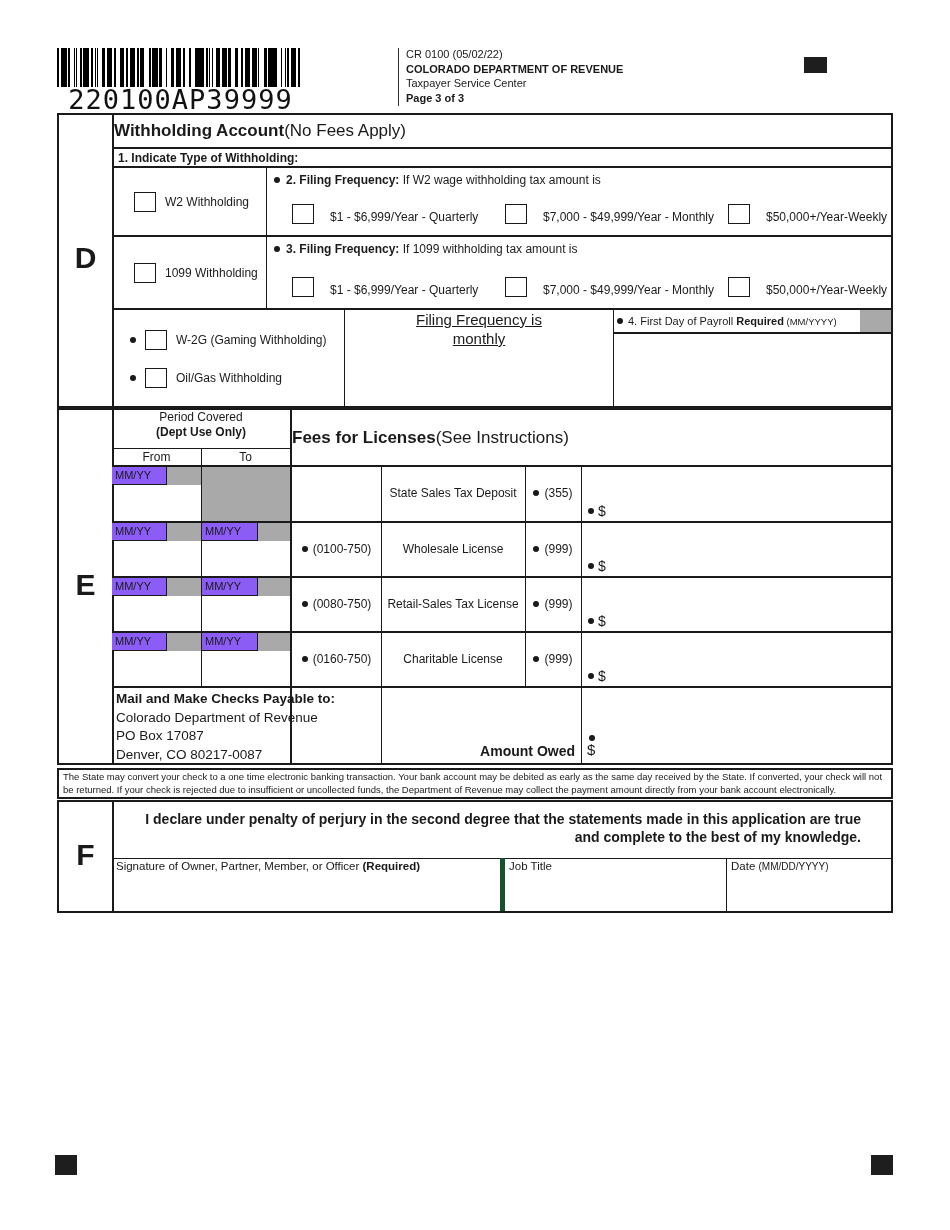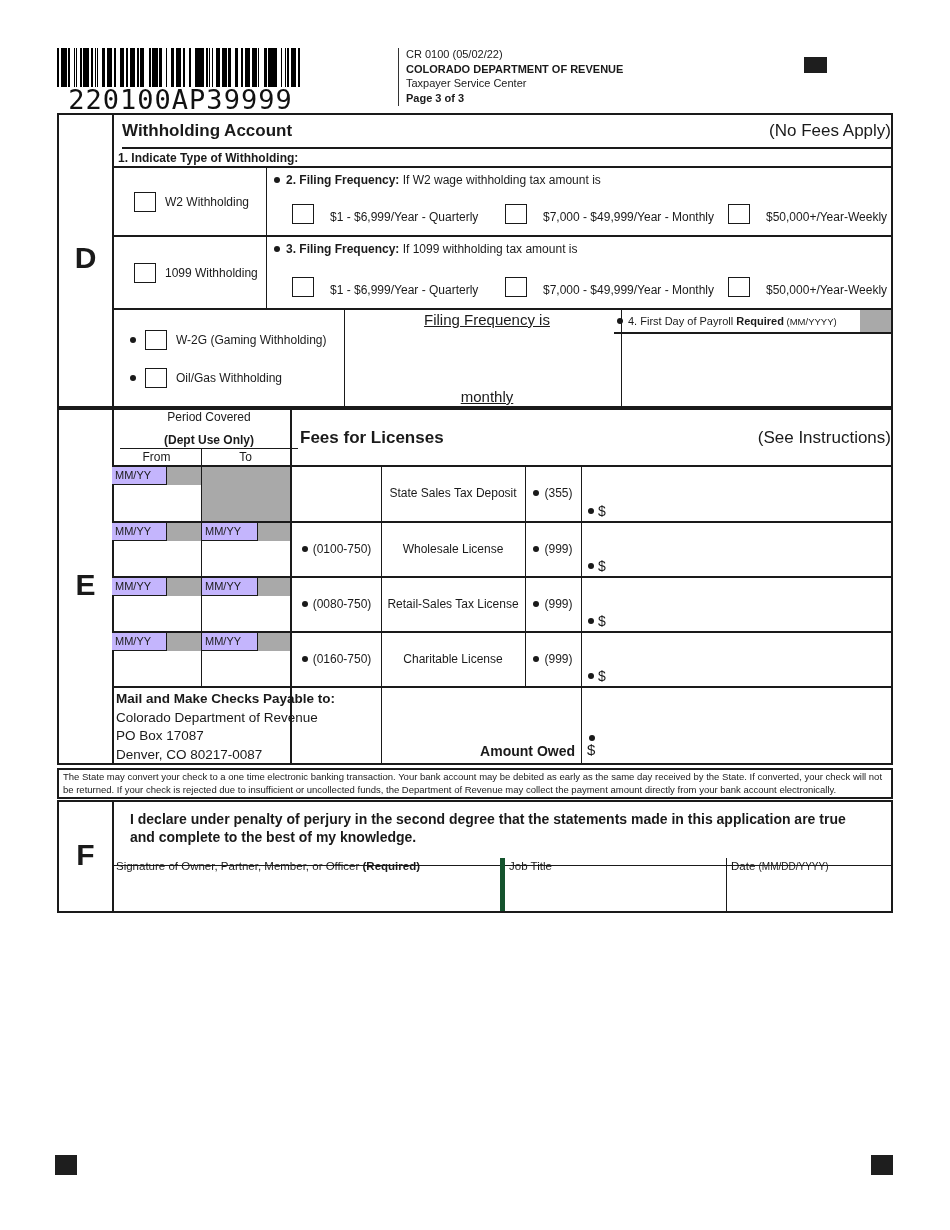--- a/index.html
+++ b/index.html
@@ -9,29 +9,29 @@
   .b{font-weight:bold;}
   .sec{position:absolute;box-sizing:border-box;left:57px;width:836px;border:2px solid #1a1a1a;background:#fff;}
   .vline{position:absolute;border-left:1px solid #1a1a1a;}
   .vline2{position:absolute;border-left:2px solid #1a1a1a;}
   .hline{position:absolute;border-top:2px solid #1a1a1a;left:53px;right:0;}
   .seclabel{position:absolute;left:0;width:53px;text-align:center;font-size:30px;font-weight:bold;}
   .cb{display:inline-block;width:22px;height:20px;border:1.5px solid #1a1a1a;background:#fff;box-sizing:border-box;flex:none;}
   .dot{display:inline-block;width:6px;height:6px;border-radius:50%;background:#1a1a1a;flex:none;}
   .gray{position:absolute;background:#a9a9a9;box-sizing:border-box;}
   .flexc{display:flex;align-items:center;}
-  .center{display:flex;align-items:center;justify-content:space-between;margin-left:8px;}
+  .center{display:flex;align-items:center;justify-content:flex-start;}
   .sq{position:absolute;background:#1e1e1e;}
   .barcode{position:absolute;left:57px;top:48px;width:247px;height:39px;background:
     repeating-linear-gradient(90deg,#000 0 2px,transparent 2px 4px,#000 4px 9px,transparent 9px 11px,#000 11px 13px,transparent 13px 17px,#000 17px 18px,transparent 18px 23px),
     repeating-linear-gradient(90deg,#000 0 1px,transparent 1px 7px,#000 7px 10px,transparent 10px 19px);}
   .bcnum{position:absolute;left:57px;top:84px;width:247px;text-align:center;white-space:nowrap;
     font-family:"DejaVu Sans Mono",monospace;font-size:27px;letter-spacing:1px;color:#111;}
   .hdrtxt{position:absolute;left:406px;top:47px;font-size:11px;line-height:14.5px;}
-  .mm{font-size:11px;line-height:17px;padding-left:3px;border-right:1px solid #1a1a1a;border-bottom:1px solid #1a1a1a;background:#c4b5fd;}
+  .mm{font-size:11px;line-height:17px;padding-left:3px;border-right:1px solid #1a1a1a;border-bottom:1px solid #1a1a1a;background:#8b5cf6;}
   .feecell{position:absolute;box-sizing:border-box;display:flex;align-items:center;justify-content:center;gap:5px;font-size:12px;}
   .dollar{position:absolute;display:flex;align-items:center;gap:4px;font-size:14px;}
   .opt{position:absolute;display:flex;align-items:flex-end;gap:16px;font-size:12px;white-space:nowrap;}
   .freqline{position:absolute;display:flex;align-items:center;gap:6px;font-size:12px;white-space:nowrap;}
   .wline{display:flex;align-items:center;gap:9px;font-size:12px;white-space:nowrap;}
 </style>
 </head>
 <body>
 
 <div class="page">
@@ -252,21 +252,21 @@
       <span style="font-size:15px;">$</span>
     </div>
   </div>
 
   <div class="sec" style="top:768px;height:31px;font-size:9.5px;line-height:12.5px;padding:1px 4px;">The State may convert your check to a one time electronic banking transaction. Your bank account may be debited as early as the same day received by the State. If converted, your check will not be returned. If your check is rejected due to insufficient or uncollected funds, the Department of Revenue may collect the payment amount directly from your bank account electronically.</div>
 
   <div class="sec" style="top:800px;height:113px;">
     <div class="vline2" style="left:53px;top:0;bottom:0;"></div>
     <div class="seclabel" style="top:36px;">F</div>
 
-    <div class="abs b" style="left:53px;top:0;right:0;height:64px;border-bottom:1px solid #1a1a1a;font-size:14px;line-height:18px;padding:8px 30px 0 18px;">I declare under penalty of perjury in the second degree that the statements made in this application are true and complete to the best of my knowledge.</div>
+    <div class="abs b" style="left:53px;top:0;right:0;height:57px;border-bottom:1px solid #1a1a1a;font-size:14px;line-height:18px;padding:8px 30px 0 18px;text-align:right;">I declare under penalty of perjury in the second degree that the statements made in this application are true and complete to the best of my knowledge.</div>
 
     <div class="abs" style="left:53px;top:56px;width:393px;bottom:0;border-right:5px solid #14532d;padding:2px 4px;font-size:11.5px;">
       <span>Signature of Owner, Partner, Member, or Officer </span><span class="b">(Required)</span>
     </div>
     <div class="abs" style="left:446px;top:56px;width:222px;bottom:0;border-right:1px solid #1a1a1a;padding:2px 4px;font-size:11.5px;">
       <span>Job Title</span>
     </div>
     <div class="abs" style="left:668px;top:56px;right:0;bottom:0;padding:2px 4px;font-size:11.5px;">
       <span>Date </span><span style="font-size:10px;">(MM/DD/YYYY)</span>
     </div>

